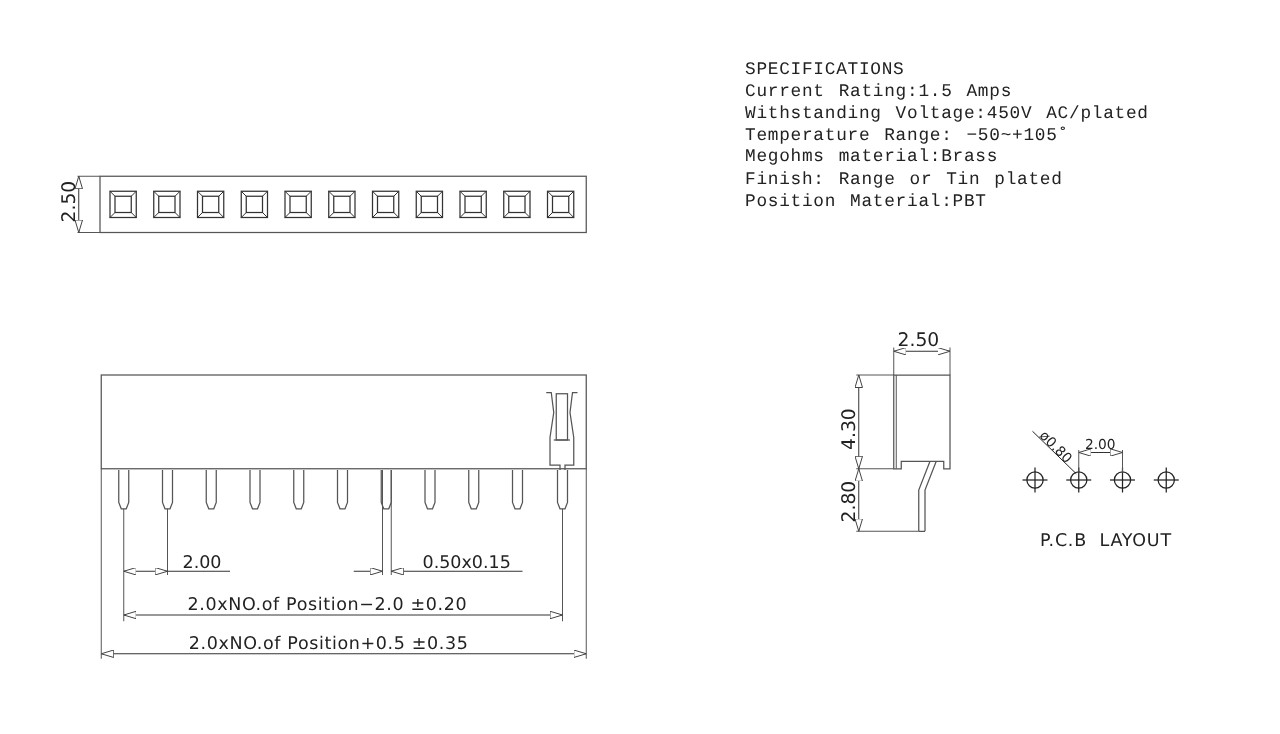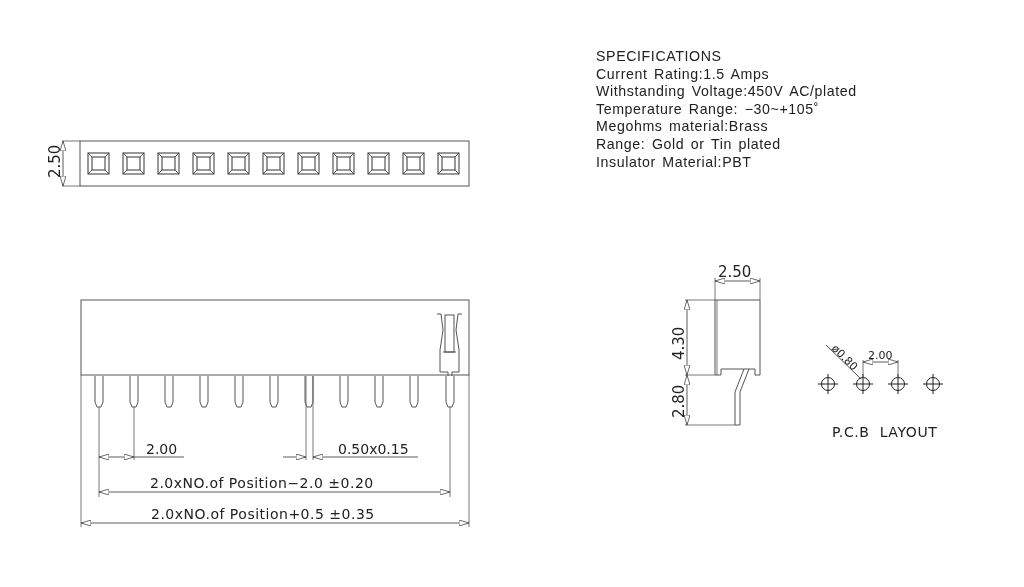--- a/index.html
+++ b/index.html
@@ -1,32 +1,32 @@
 <!DOCTYPE html>
 <html><head>
 <meta charset="utf-8">
 <style>
   html, body { margin: 0; padding: 0; background: #ffffff; }
   body { width: 1024px; height: 587px; position: relative; overflow: hidden; font-family: "DejaVu Sans", sans-serif; }
   svg { position: absolute; left: 0; top: 0; }
-  .spec { position: absolute; left: 596px; top: 48px; font-family: Liberation Sans, sans-serif; font-size: 14.2px; line-height: 17.6px; color: #222; letter-spacing: 0.6px; word-spacing: 2px; }
+  .spec { position: absolute; left: 596px; top: 48px; font-family: Liberation Mono, monospace; font-size: 14.2px; line-height: 17.6px; color: #222; letter-spacing: 0.6px; word-spacing: 2px; }
   .spec div { white-space: nowrap; }
   .lbl { font-family: "DejaVu Sans", sans-serif; fill: #222; }
 </style>
 </head>
 <body>
 
 <div class="spec">
   <div>SPECIFICATIONS</div>
   <div>Current Rating:1.5 Amps</div>
   <div>Withstanding Voltage:450V AC/plated</div>
-  <div>Temperature Range: −30~+105˚</div>
+  <div>Temperature Range: −50~+105˚</div>
   <div>Megohms material:Brass</div>
-  <div>Range: Gold or Tin plated</div>
-  <div>Insulator Material:PBT</div>
+  <div>Finish: Range or Tin plated</div>
+  <div>Position Material:PBT</div>
 </div>
 
 <svg width="1024" height="587" viewBox="0 0 1024 587">
   <defs>
     <marker id="arr" viewBox="0 0 10 6" refX="10" refY="3" markerWidth="10" markerHeight="6" orient="auto-start-reverse" markerUnits="userSpaceOnUse">
       <path d="M0,0 L10,3 L0,6 z" fill="#fff" stroke="#444" stroke-width="0.8"></path>
     </marker>
     <g id="contact">
       <rect x="0" y="0" width="21" height="21" fill="none" stroke="#333" stroke-width="1"></rect>
       <rect x="4" y="4" width="13" height="13" fill="none" stroke="#333" stroke-width="1"></rect>

